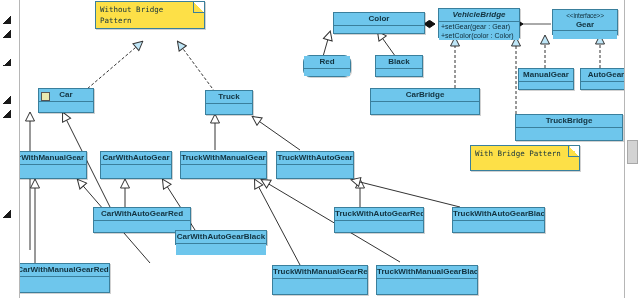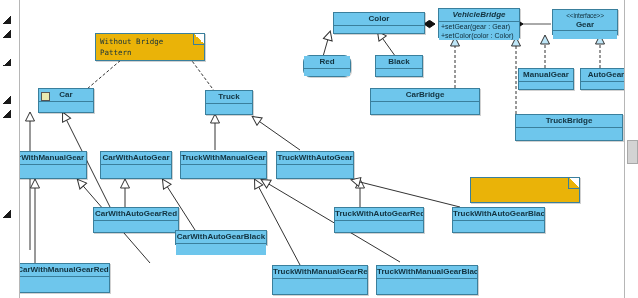--- a/index.html
+++ b/index.html
@@ -21,23 +21,23 @@
        font-size:8px;font-weight:bold;color:#12323f;border-bottom:1px solid #3a7f9c;
        background:#6ec6ec;white-space:nowrap;overflow:hidden;}
   .uml .hdr.iface{height:21px;line-height:9px;padding-top:1px;}
   .uml .stereo{display:block;font-size:6.5px;font-weight:normal;letter-spacing:-.2px;}
   .uml .hdr.ital{font-style:italic;}
   .uml .body{box-sizing:border-box;background:#6ec6ec;}
   .uml .ops{padding:0 2px;font-size:7px;color:#0f2a36;line-height:9px;white-space:nowrap;}
   .cls-icon{position:absolute;left:2px;top:3px;width:7px;height:7px;background:#e8e8b0;border:1px solid #555;}
 
   
-  .note{position:absolute;box-sizing:border-box;background:#eab308;border:1px solid #3a7f9c;
+  .note{position:absolute;box-sizing:border-box;background:#fde047;border:1px solid #3a7f9c;
         box-shadow:1px 1px 0 rgba(0,0,0,.18);font-family:"DejaVu Sans Mono",monospace;
-        font-size:7.5px;color:#13313d;line-height:11px;padding:2px 4px;margin-top:32px;}
+        font-size:7.5px;color:#13313d;line-height:11px;padding:2px 4px;}
   .note .fold{position:absolute;right:0;top:0;width:10px;height:10px;
         background:linear-gradient(to bottom left,#ffffff 0 50%,transparent 50% 100%);
         border-left:1px solid #3a7f9c;border-bottom:1px solid #3a7f9c;}
 
   svg.edges{position:absolute;left:0;top:0;width:638px;height:298px;pointer-events:none;}
 </style>
 </head>
 <body>
 
 <div id="canvas">
@@ -90,20 +90,21 @@
   </svg>
 
   <div class="note" style="left:95px;top:1px;width:110px;height:28px;">
     <span class="fold"></span>
     <div>Without Bridge</div>
     <div>Pattern</div>
   </div>
 
   <div class="note" style="left:470px;top:145px;width:110px;height:26px;">
     <span class="fold"></span>
+    <div>With Bridge Pattern</div>
   </div>
 
 
   <div class="uml" style="left:38px;top:88px;width:56px;height:25px;">
     <div class="hdr">
       <span class="cls-icon"></span>
       <span>Car</span>
     </div>
     <div class="body" style="height:10px;"></div>
   </div>
@@ -136,21 +137,21 @@
     <div class="body" style="height:13px;"></div>
   </div>
 
   <div class="uml" style="left:276px;top:151px;width:78px;height:28px;">
     <div class="hdr">
       <span>TruckWithAutoGear</span>
     </div>
     <div class="body" style="height:13px;"></div>
   </div>
 
-  <div class="uml" style="left:93px;top:207px;width:86px;height:26px;">
+  <div class="uml" style="left:93px;top:207px;width:98px;height:26px;">
     <div class="hdr">
       <span>CarWithAutoGearRed</span>
     </div>
     <div class="body" style="height:11px;"></div>
   </div>
 
   <div class="uml" style="left:175px;top:230px;width:92px;height:15px;">
     <div class="hdr">
       <span>CarWithAutoGearBlack</span>
     </div>

